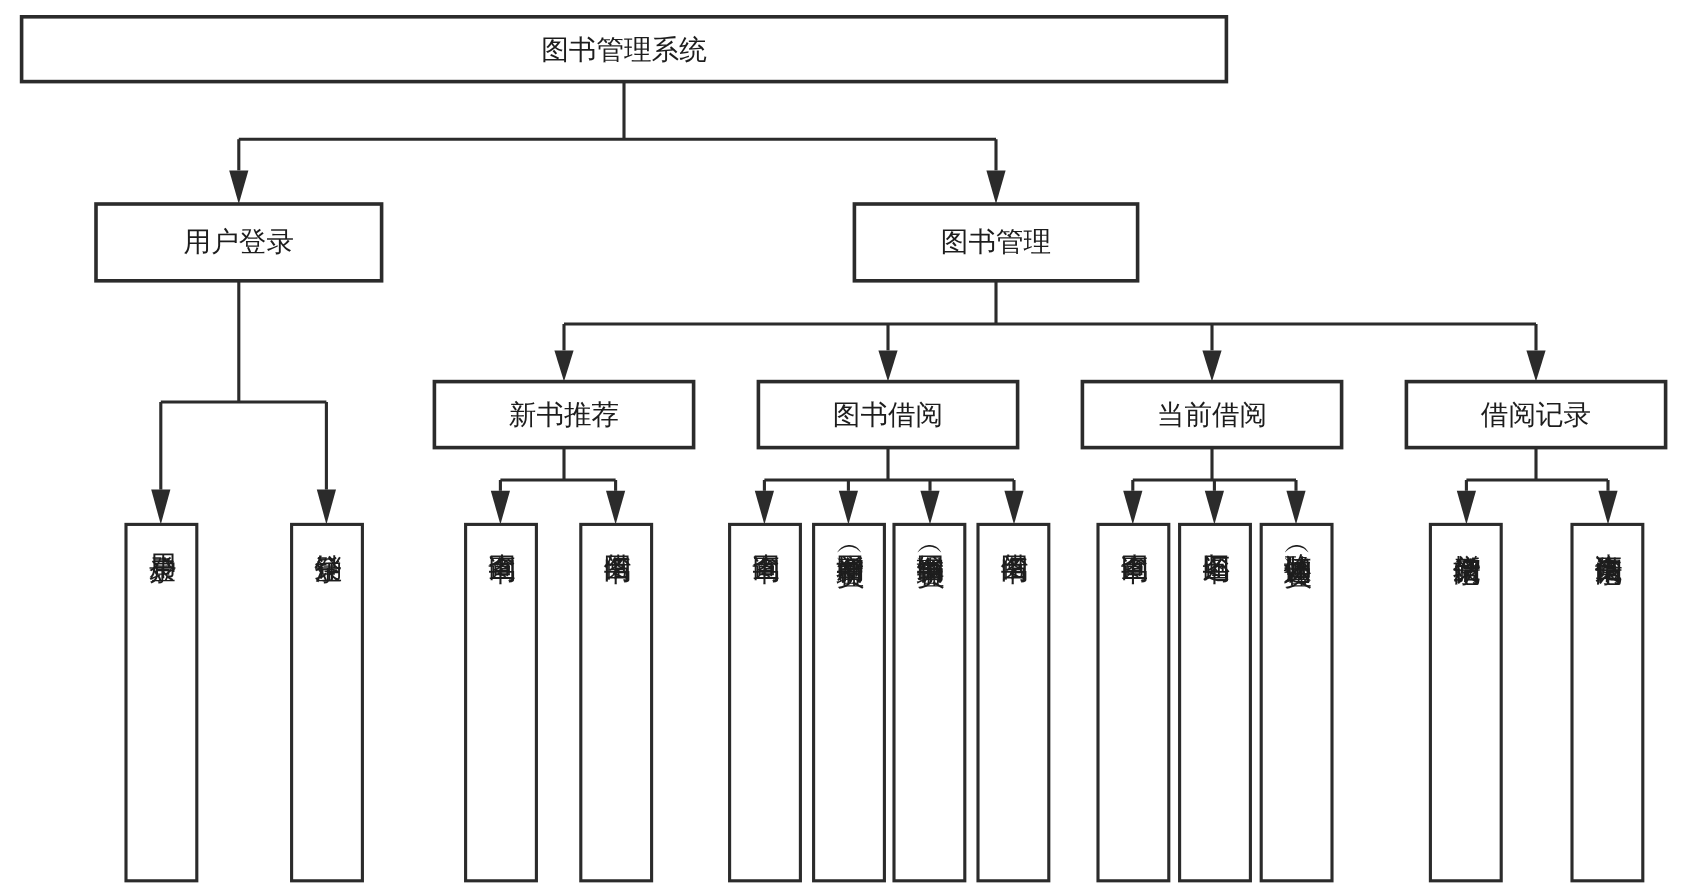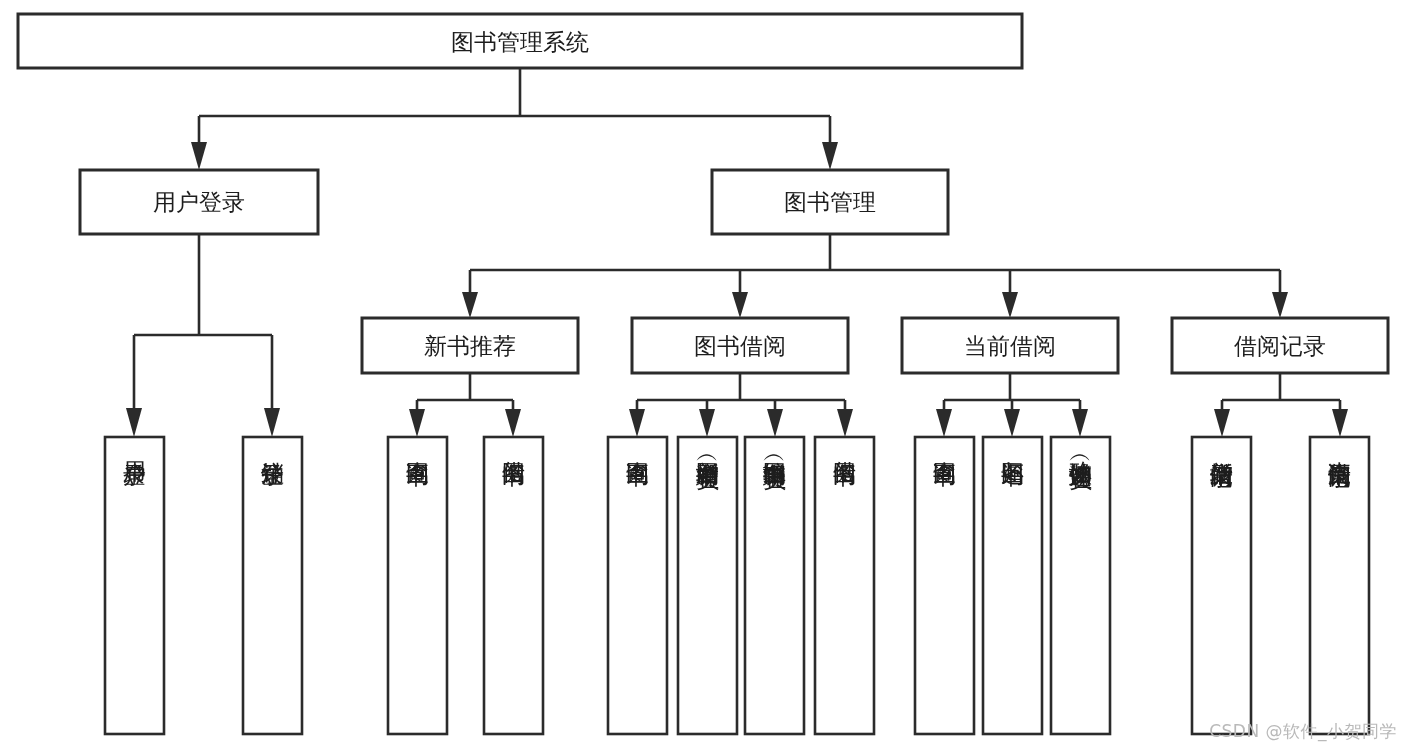--- a/index.html
+++ b/index.html
@@ -244,14 +244,13 @@
     <div class="vert-label">确认归还（管理员）</div>
   </div>
 
   <div class="vert-cell" style="left:1192px; top:437px; width:59px; height:297px;">
     <div class="vert-label">新增借阅记录</div>
   </div>
   <div class="vert-cell" style="left:1310px; top:437px; width:59px; height:297px;">
     <div class="vert-label">查询借阅记录</div>
   </div>
 
-  <div class="watermark">CSDN @软件_小贺同学</div>
 </div>
 
 </body></html>

